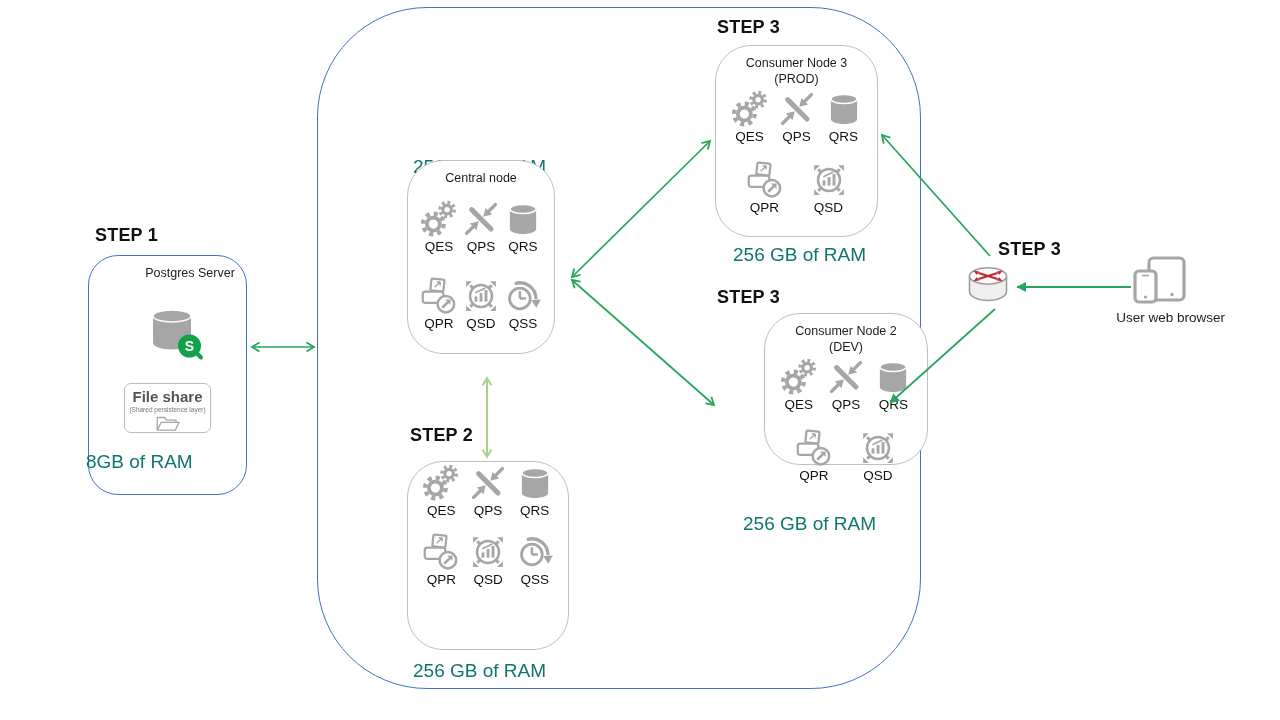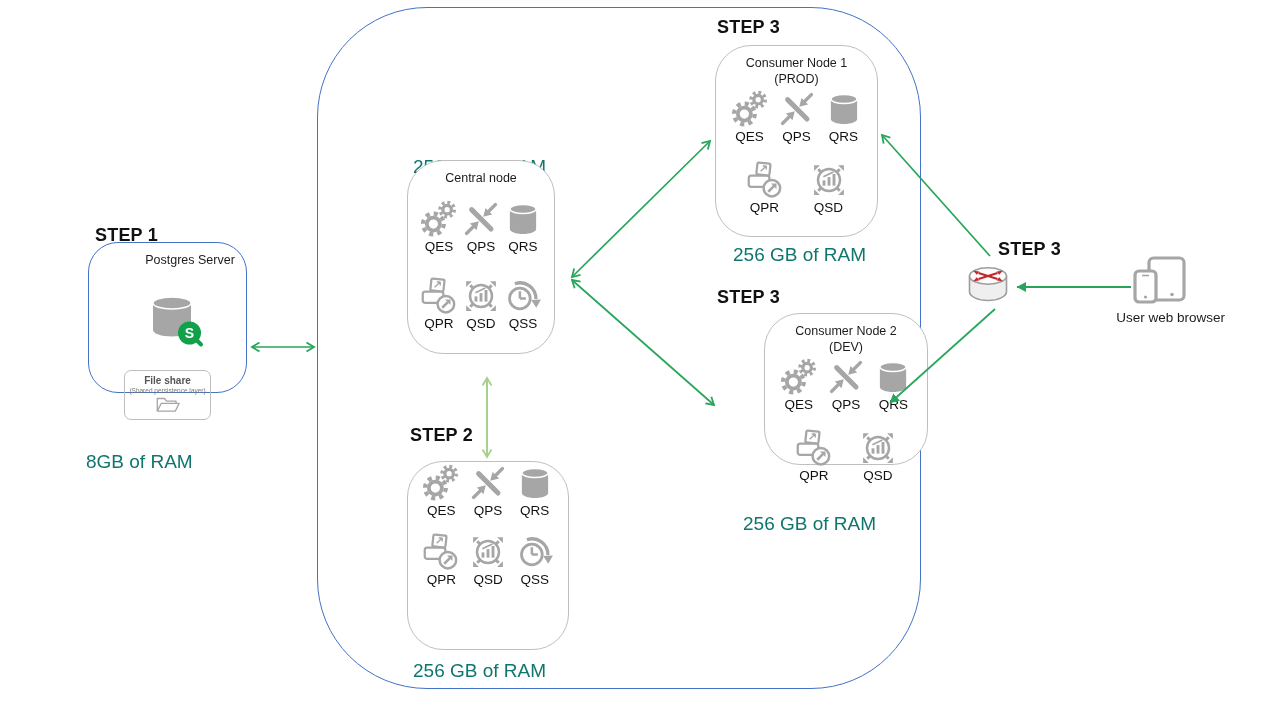--- a/index.html
+++ b/index.html
@@ -22,21 +22,21 @@
   .node-title { text-align:center; font-size:12.5px; color:#1c1c1c; line-height:1.28; margin-top:9px; }
   .svc-row { display:flex; justify-content:flex-start; padding:0 10px; }
   .svc-row.center { justify-content:center; gap:14px; }
   .svc { width:50px; text-align:center; }
   .svc svg { width:40px; height:40px; display:block; margin:0 auto; color:#a6a6a6; }
   .svc-label { font-size:13.5px; color:#111; }
   .fileshare {
     position:absolute; left:35px; top:127px; width:87px; height:50px;
     border:1.2px solid #bdbdbd; border-radius:7px; box-sizing:border-box; text-align:center;
   }
-  .fileshare .fs-title { font-size:10px; font-weight:bold; color:#555; margin-top:4px; }
+  .fileshare .fs-title { font-size:15px; font-weight:bold; color:#555; margin-top:4px; }
   .fileshare .fs-sub { font-size:6.5px; color:#777; margin-top:1px; }
   .fileshare svg { width:26px; height:20px; margin-top:1px; color:#a6a6a6; }
   .user-label { position:absolute; font-size:13.5px; color:#1c1c1c; text-align:right; width:130px; }
   #arrows { position:absolute; left:0; top:0; pointer-events:none; }
 </style>
 </head>
 <body>
 
 <div id="canvas">
 
@@ -106,21 +106,21 @@
           <path d="M3 21 L8 11 H31.5 L26.5 21 Z"></path>
         </g>
       </symbol>
     </defs>
   </svg>
 
   <div class="cluster"></div>
 
   <div class="step" style="left:95px; top:225px;">STEP 1</div>
 
-  <div class="node blue" style="left:88px; top:242px; width:159px; height:151px;padding-left:45px;">
+  <div class="node blue" style="left:88px; top:255px; width:159px; height:240px;padding-left:45px;">
     <div class="node-title">Postgres Server</div>
     <svg viewBox="0 0 58 54" style="width:58px;height:54px;display:block;margin:26px auto 0;transform:translateX(-13px);">
       <path fill="#a6a6a6" d="M5 9 v27 c0 3.6 8.5 6.5 19 6.5 s19 -2.9 19 -6.5 v-27 z"></path>
       <ellipse cx="24" cy="9" rx="19" ry="6" fill="#a6a6a6" stroke="#ffffff" stroke-width="1.4"></ellipse>
       <line x1="49" y1="46.5" x2="53" y2="50.5" stroke="#12a14b" stroke-width="4" stroke-linecap="round"></line>
       <circle cx="41.5" cy="39" r="11.5" fill="#12a14b"></circle>
       <text x="41.5" y="44" font-size="14" font-weight="bold" fill="#ffffff" text-anchor="middle" font-family="Liberation Sans, sans-serif">S</text>
     </svg>
     <div class="fileshare">
       <div class="fs-title">File share</div>
@@ -217,21 +217,21 @@
             <use href="#sym-qss"></use>
           </svg>
         <div class="svc-label">QSS</div>
       </div>
     </div>
   </div>
   <div class="ram" style="left:413px; top:660px;">256 GB of RAM</div>
 
   <div class="step" style="left:717px; top:17px;">STEP 3</div>
   <div class="node" style="left:715px; top:45px; width:163px; height:192px;">
-    <div class="node-title">Consumer Node 1</div>
+    <div class="node-title">Consumer Node 3</div>
     <div class="node-title" style="margin-top:0;">(PROD)</div>
     <div class="svc-row" style="margin-top:2px;">
       <div class="svc">
         <svg viewBox="0 0 32 32">
             <use href="#sym-qes"></use>
           </svg>
         <div class="svc-label">QES</div>
       </div>
       <div class="svc">
         <svg viewBox="0 0 32 32">

